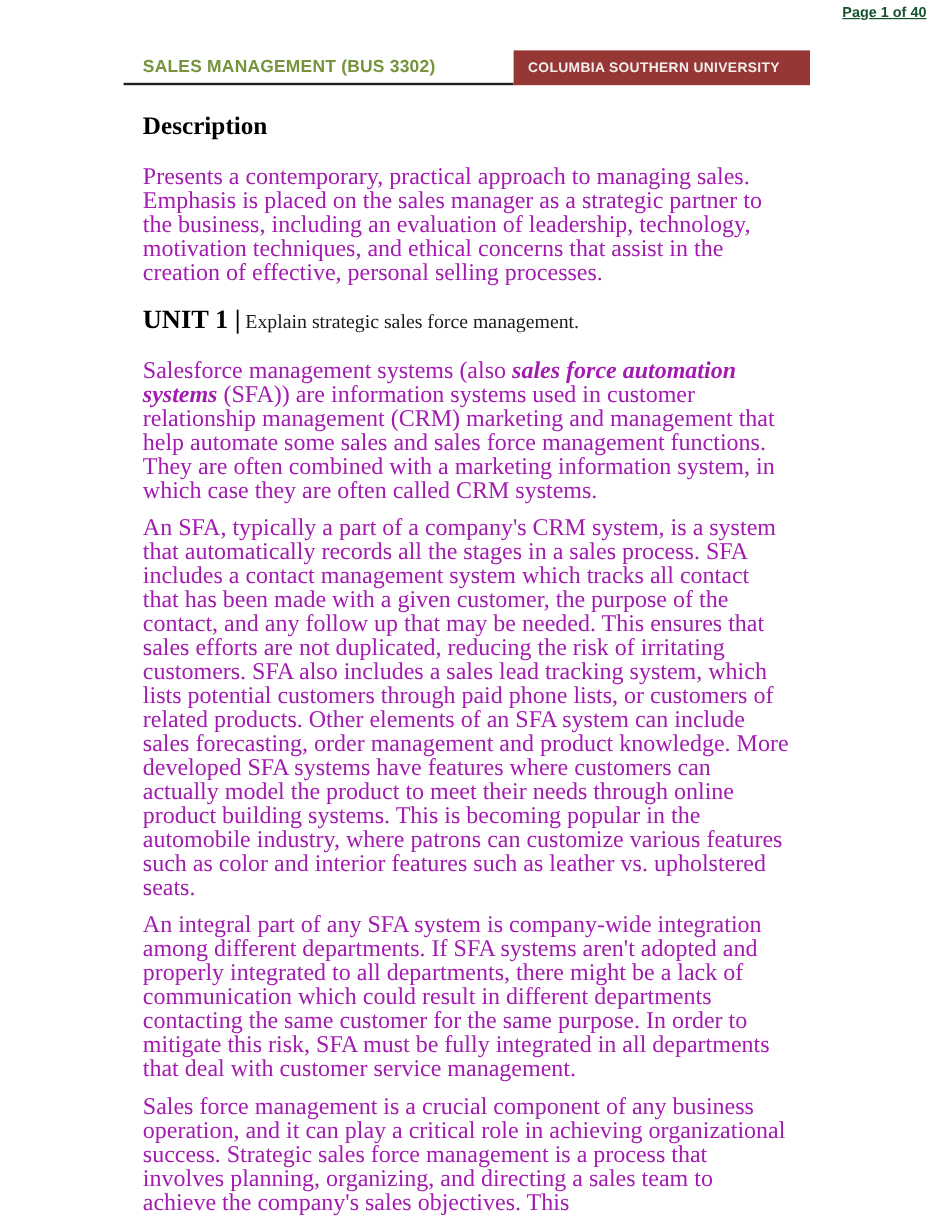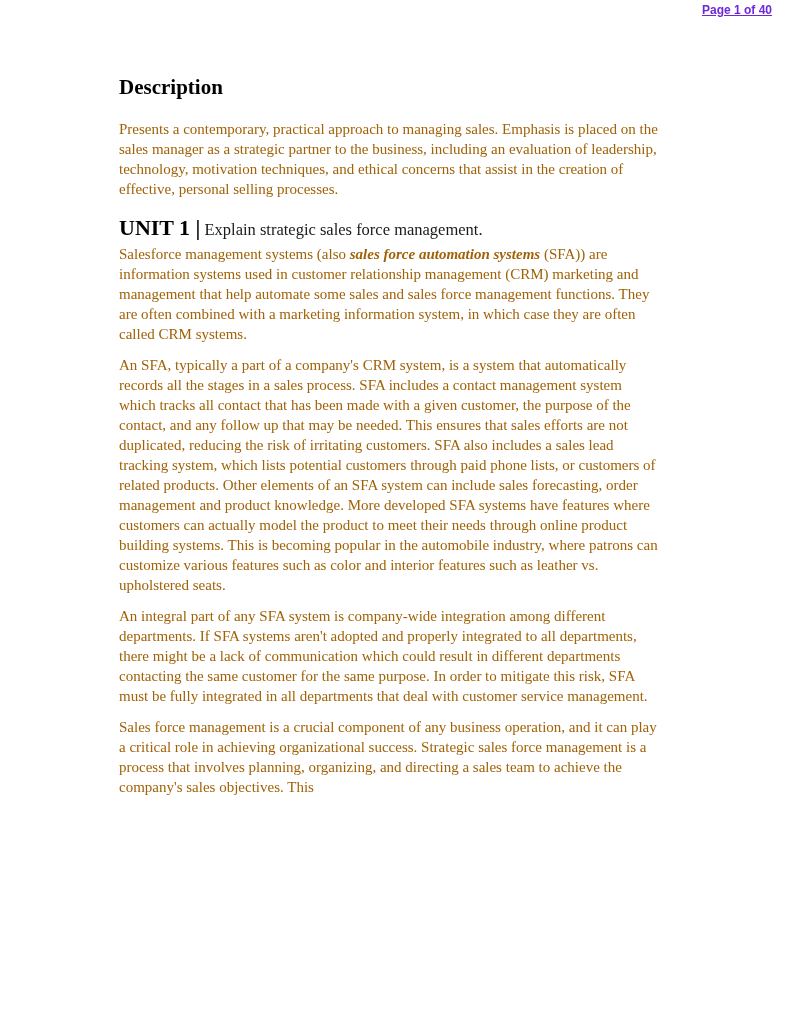--- a/index.html
+++ b/index.html
@@ -15,21 +15,21 @@
   }
 
   
   .page-number {
     position: absolute;
     top: 3px;
     right: 19px;
     font-family: "Liberation Sans", sans-serif;
     font-weight: bold;
     font-size: 12px;
-    color: #6d28d9;
+    color: #14532d;
     text-decoration: underline;
   }
 
   
   .header { position: absolute; left: 0; top: 0; width: 100%; height: 74px; }
   .course-title {
     position: absolute;
     left: 119px;
     top: 48px;
     font-family: "Liberation Sans", sans-serif;
@@ -64,38 +64,38 @@
     font-size: 11.5px;
     letter-spacing: 0.3px;
     color: #F2ECEA;
     white-space: nowrap;
   }
 
   
   .content {
     position: absolute;
     left: 119px;
-    top: 74px;
+    top: 92px;
     width: 556px;
   }
   .section-heading {
     font-size: 21px;
     font-weight: bold;
     color: #000000;
     margin: 0 0 19px 0;
     line-height: 26px;
   }
   .content p {
     margin: 0 16px 11px 0;
-    font-size: 15px;
+    font-size: 20px;
     line-height: 20px;
-    color: #a16207;
+    color: #a21caf;
   }
   .unit-heading {
-    margin: 15px 0 0 0;
+    margin: 15px 0 16px 0;
     line-height: 28px;
   }
   .unit-label {
     font-size: 22px;
     font-weight: bold;
     color: #000000;
   }
   .unit-objective {
     font-size: 16.5px;
     color: #1a1a1a;
@@ -104,20 +104,27 @@
   .run-bold { font-weight: normal; }
   .run-bold-italic { font-weight: bold; font-style: italic; text-align: right; }
 </style>
 </head>
 <body>
 
 <div class="page">
 
   <div class="page-number">Page 1 of 40</div>
 
+  <div class="header">
+    <div class="course-title">SALES MANAGEMENT (BUS 3302)</div>
+    <div class="header-rule"></div>
+    <div class="university-box">
+      <span class="university-name">COLUMBIA SOUTHERN UNIVERSITY</span>
+    </div>
+  </div>
 
   <div class="content">
 
     <h1 class="section-heading">Description</h1>
 
     <p>Presents a contemporary, practical approach to managing sales. Emphasis is placed on the sales manager as a strategic partner to the business, including an evaluation of leadership, technology, motivation techniques, and ethical concerns that assist in the creation of effective, personal selling processes.</p>
 
     <div class="unit-heading">
       <span class="unit-label">UNIT 1 |</span>
       <span class="unit-objective">Explain strategic sales force management.</span>

